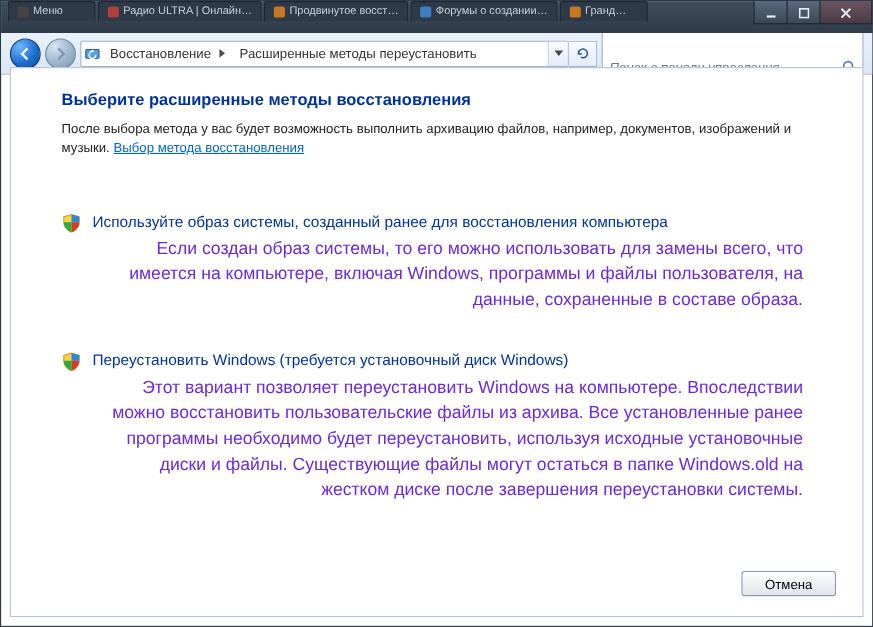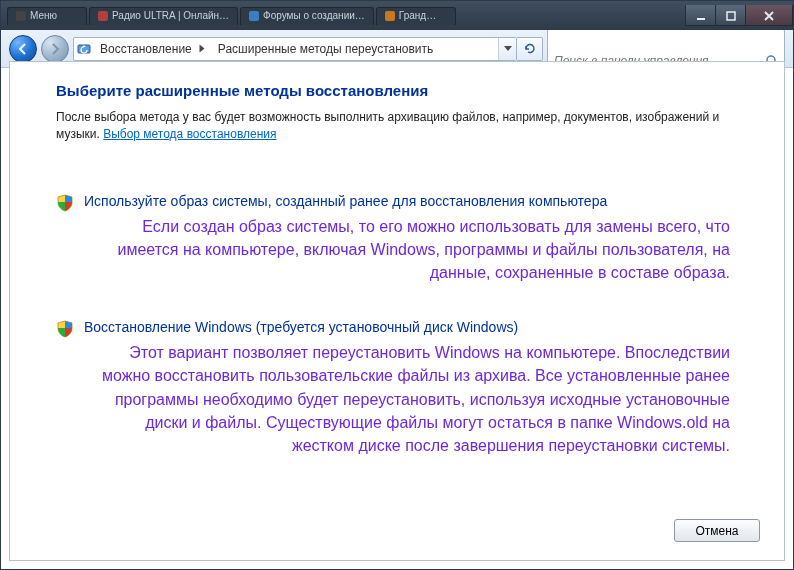--- a/index.html
+++ b/index.html
@@ -6,21 +6,21 @@
   body { background: #5a5a5a; width: 794px; height: 570px; overflow: hidden; }
   .window {
     width: 794px; height: 570px;
     background: linear-gradient(to bottom, #d8e4f0 0, #cfdceb 60px, #ffffff 60px);
     border: 1px solid #2b3a4a; position: relative;
     box-shadow: inset 0 0 0 1px rgba(255,255,255,0.3);
   }
   
   .titlebar {
     height: 29px; background: linear-gradient(to bottom,#404e5e,#2e3a48);
-    display: flex; align-items: center; position: relative;
+    display: flex; align-items: flex-start; position: relative;
   }
   .tabs { flex: 1; display: flex; align-items: flex-end; padding-left: 6px; gap: 0; overflow:hidden;}
   .tab {
     height: 18px; min-width: 80px; max-width: 180px; background: #2e3a48;
     border-top-left-radius: 3px; border-top-right-radius: 3px;
     color: #c8d2dc; font-size: 10px; line-height: 16px; padding: 0 8px;
     margin-right: 2px; display: flex; align-items: center; gap: 4px;
     white-space: nowrap; overflow: hidden; text-overflow: ellipsis;
     border: 1px solid #1e2630; border-bottom: none;
   }
@@ -120,20 +120,24 @@
   <div class="titlebar">
     <div class="tabs">
       <div class="tab t0">
           <span class="fav"></span>
           <span>Меню</span>
         </div>
       <div class="tab t1">
           <span class="fav"></span>
           <span>Радио ULTRA | Онлайн…</span>
         </div>
+      <div class="tab t2">
+          <span class="fav"></span>
+          <span>Продвинутое восст…</span>
+        </div>
       <div class="tab t3">
           <span class="fav"></span>
           <span>Форумы о создании…</span>
         </div>
       <div class="tab t4">
           <span class="fav"></span>
           <span>Гранд…</span>
         </div>
     </div>
     <div class="winbtns">
@@ -234,21 +238,21 @@
       <div class="option">
         <div class="shield">
           <svg viewBox="0 0 18 18">
               <path d="M9 1 L16 3 V8 C16 13 12 16 9 17 C6 16 2 13 2 8 V3 Z" fill="#ffd24a" stroke="#c08a00" stroke-width="0.8"></path>
               <path d="M9 1 L16 3 V8 L9 8 Z" fill="#2a8adb"></path>
               <path d="M2 8 L9 8 L9 17 C6 16 2 13 2 8 Z" fill="#2aad3b"></path>
               <path d="M9 8 L16 8 C16 13 12 16 9 17 Z" fill="#d53a2a"></path>
             </svg>
         </div>
         <div>
-          <div class="opt-title">Восстановление Windows (требуется установочный диск Windows)</div>
+          <div class="opt-title">Переустановить Windows (требуется установочный диск Windows)</div>
           <div class="opt-desc">Этот вариант позволяет переустановить Windows на компьютере. Впоследствии можно восстановить пользовательские файлы из архива. Все установленные ранее программы необходимо будет переустановить, используя исходные установочные диски и файлы. Существующие файлы могут остаться в папке Windows.old на жестком диске после завершения переустановки системы.</div>
         </div>
       </div>
 
     </div>
 
     <div class="button-row">
       <button class="btn">Отмена</button>
     </div>
   </div>

